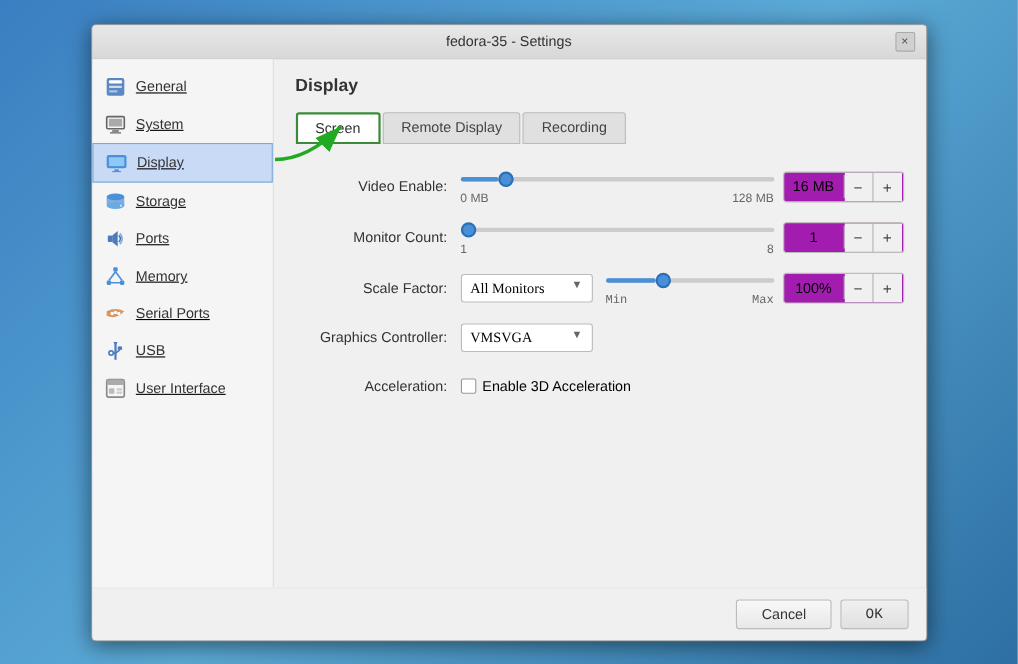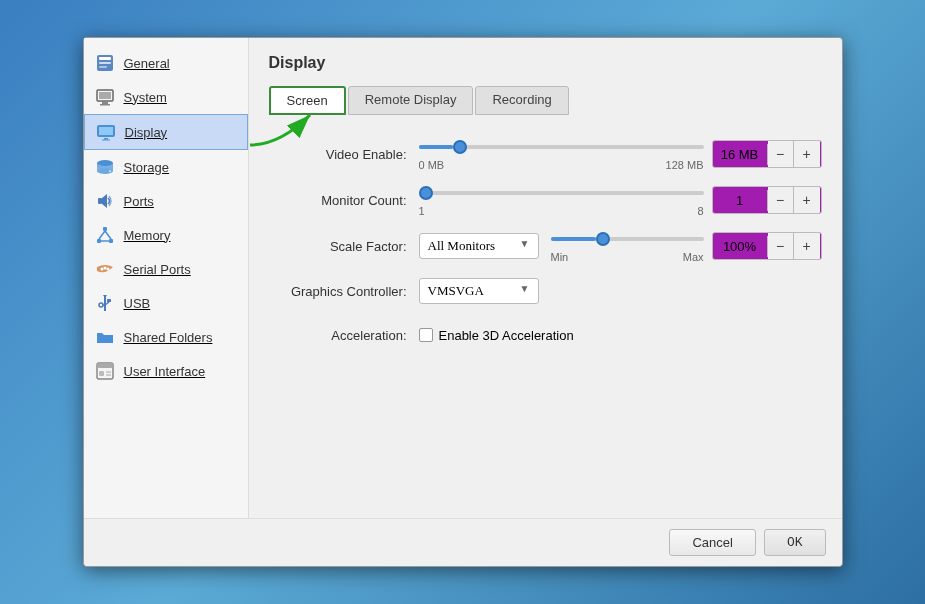--- a/index.html
+++ b/index.html
@@ -326,20 +326,25 @@
       font-family: Liberation Mono, monospace;
     }
   </style>
 </head>
 <body>
 
 <div class="bg-window"></div>
 
 <div class="dialog">
 
+  <div class="title-bar">
+    <div style="width:18px"></div>
+    <span class="title-bar-title">fedora-35 - Settings</span>
+    <div class="title-bar-close">×</div>
+  </div>
 
   <div class="dialog-body">
 
     <div class="sidebar">
 
       <div class="sidebar-item">
         <div class="sidebar-icon">
           <svg width="20" height="20" viewBox="0 0 20 20">
             <rect x="2" y="2" width="16" height="16" rx="2" fill="#4a7bbf" opacity="0.9"></rect>
             <rect x="4" y="4" width="12" height="3" rx="1" fill="white"></rect>
@@ -432,28 +437,20 @@
             <line x1="14" y1="6" x2="14" y2="9" stroke="#4a7bbf" stroke-width="1"></line>
             <circle cx="6" cy="12" r="2" fill="none" stroke="#4a7bbf" stroke-width="1.5"></circle>
             <line x1="8" y1="12" x2="10" y2="12" stroke="#4a7bbf" stroke-width="1.5"></line>
             <line x1="14" y1="9" x2="10" y2="12" stroke="#4a7bbf" stroke-width="1.5"></line>
             <polygon points="8,2 12,2 10,5" fill="#4a7bbf"></polygon>
           </svg>
         </div>
         <span class="sidebar-label">USB</span>
       </div>
 
-      <div class="sidebar-item">
-        <div class="sidebar-icon">
-          <svg width="20" height="20" viewBox="0 0 20 20">
-            <path d="M2 6 L2 16 L18 16 L18 8 L9 8 L7 6 Z" fill="#4a90d9"></path>
-          </svg>
-        </div>
-        <span class="sidebar-label">Shared Folders</span>
-      </div>
 
       <div class="sidebar-item">
         <div class="sidebar-icon">
           <svg width="20" height="20" viewBox="0 0 20 20">
             <rect x="2" y="2" width="16" height="16" rx="2" fill="none" stroke="#888" stroke-width="1.5"></rect>
             <rect x="2" y="2" width="16" height="5" rx="2" fill="#aaa"></rect>
             <rect x="4" y="10" width="5" height="5" rx="1" fill="#bbb"></rect>
             <rect x="11" y="10" width="5" height="2" rx="0.5" fill="#ccc"></rect>
             <rect x="11" y="13" width="5" height="2" rx="0.5" fill="#ccc"></rect>
           </svg>
@@ -519,21 +516,21 @@
           </div>
         </div>
 
         <div class="setting-row">
           <div class="setting-label">Scale Factor:</div>
           <div class="setting-control">
             <div class="dropdown" style="min-width:120px; margin-right:4px;">
               <span>All Monitors</span>
               <span class="dropdown-arrow">▼</span>
             </div>
-            <div class="slider-container" style="flex:1;">
+            <div class="slider-container" style="flex:1;font-family:Liberation Mono, monospace;">
               <div class="slider-track">
                 <div class="slider-bg">
                   <div class="slider-fill" style="width:30%"></div>
                   <div class="slider-thumb" style="left:30%"></div>
                 </div>
               </div>
               <div class="slider-labels">
                 <span>Min</span>
                 <span>Max</span>
               </div>

